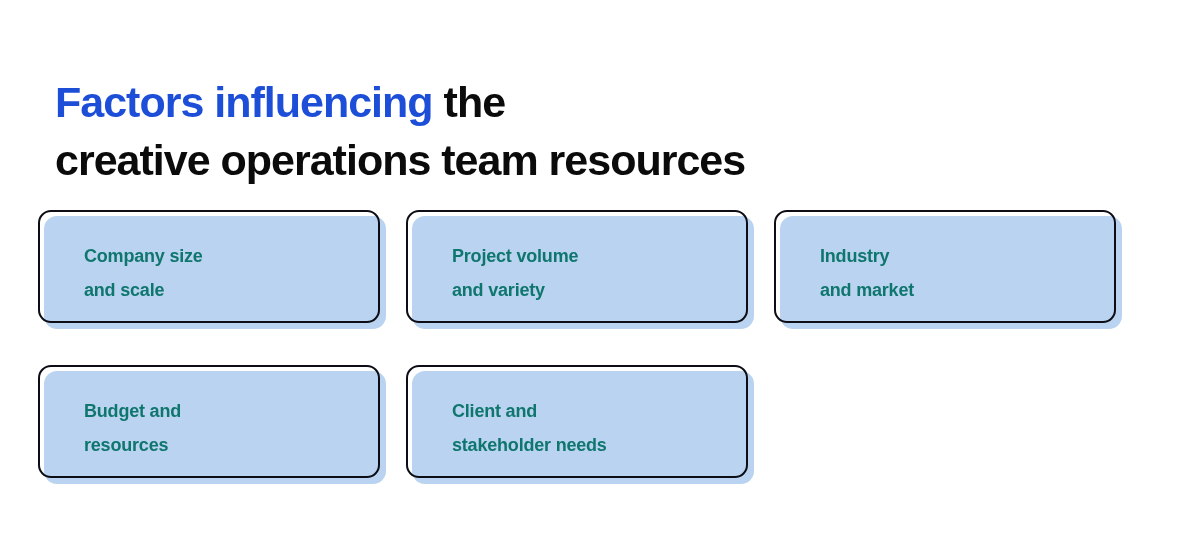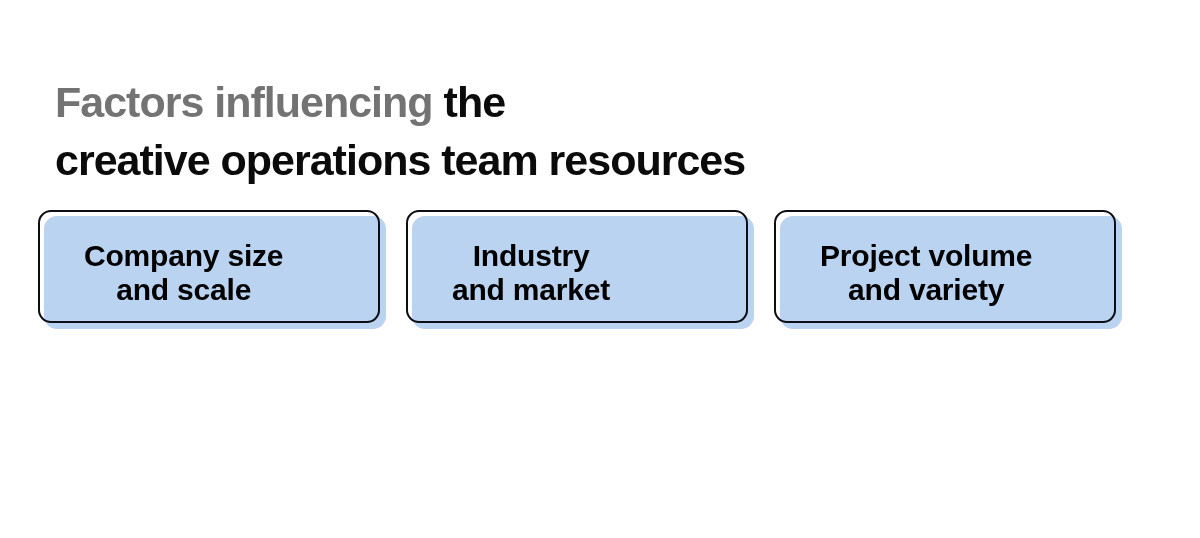--- a/index.html
+++ b/index.html
@@ -19,21 +19,21 @@
     position: absolute;
     left: 55px;
     top: 44px;
     font-size: 43px;
     line-height: 58px;
     font-weight: 700;
     letter-spacing: -1px;
     color: #0b0b0b;
   }
   .title .accent {
-    color: #737373;
+    color: #1d4ed8;
   }
 
   .cards-grid {
     position: absolute;
     left: 38px;
     top: 210px;
     display: grid;
     grid-template-columns: repeat(3, 342px);
     grid-auto-rows: 113px;
     column-gap: 26px;
@@ -61,56 +61,69 @@
     left: 0;
     top: 0;
     width: 100%;
     height: 100%;
     box-sizing: border-box;
     border: 2px solid #0d0d16;
     border-radius: 13px;
     z-index: 2;
   }
   .card-label {
-    font-size: 30px;
+    font-size: 18px;
     line-height: 34px;
     font-weight: 700;
-    color: #000000;
+    color: #0f766e;
     letter-spacing: -0.2px;
     white-space: pre-line;
-    text-align: center;
   }
 </style>
 </head>
 <body>
 
 <h1 class="title"><span class="accent">Factors influencing</span><span> the</span><br><span>creative operations team resources</span></h1>
 
 <div class="cards-grid">
 
   <div class="card">
     <div class="card-fill">
       <div class="card-label">Company size
 and scale</div>
     </div>
     <div class="card-outline"></div>
   </div>
 
 
   <div class="card">
     <div class="card-fill">
+      <div class="card-label">Project volume
+and variety</div>
+    </div>
+    <div class="card-outline"></div>
+  </div>
+
+  <div class="card">
+    <div class="card-fill">
       <div class="card-label">Industry
 and market</div>
     </div>
     <div class="card-outline"></div>
   </div>
 
   <div class="card">
     <div class="card-fill">
-      <div class="card-label">Project volume
-and variety</div>
+      <div class="card-label">Budget and
+resources</div>
     </div>
     <div class="card-outline"></div>
   </div>
 
-
+  <div class="card">
+    <div class="card-fill">
+      <div class="card-label">Client and
+stakeholder needs</div>
+    </div>
+    <div class="card-outline"></div>
+  </div>
 
 </div>
 
 </body></html>

